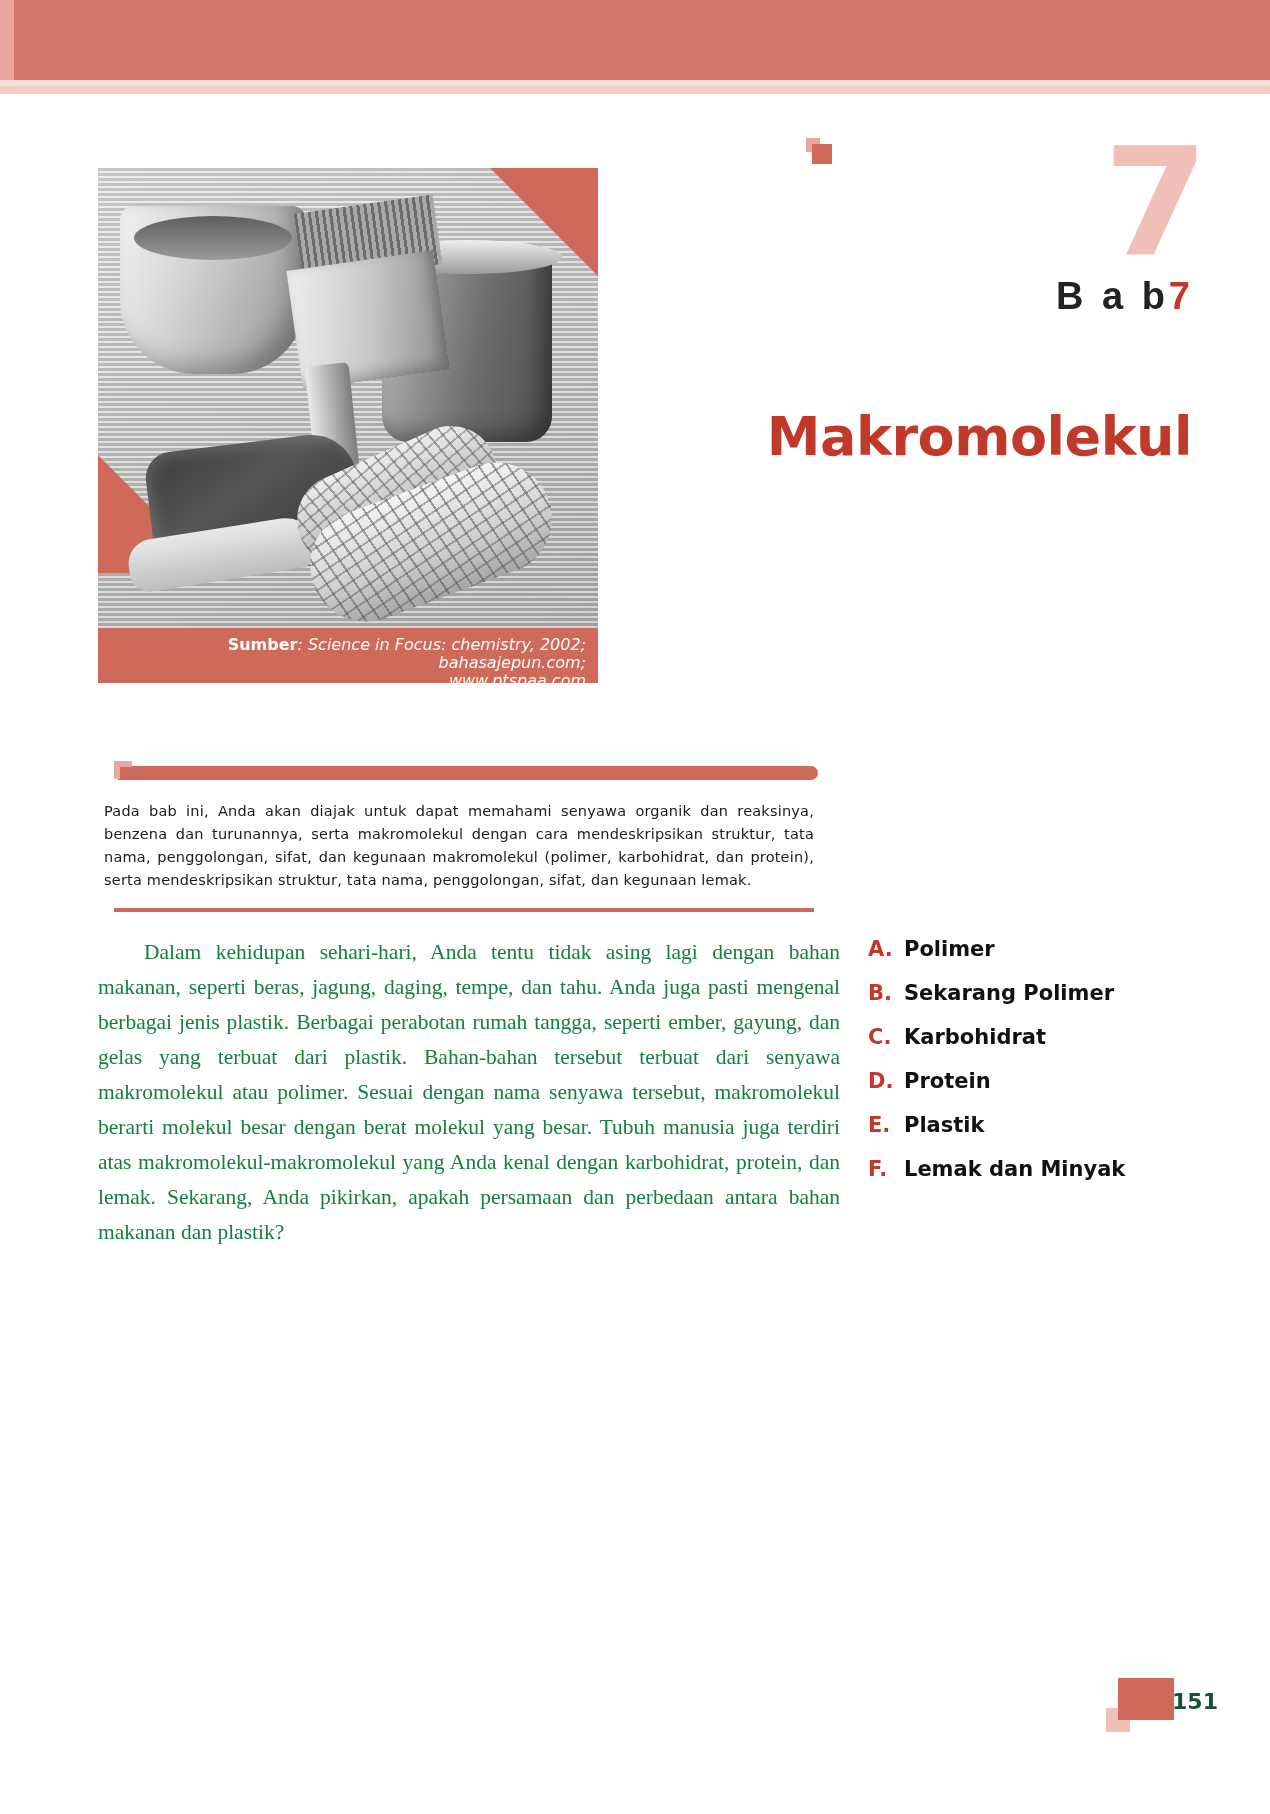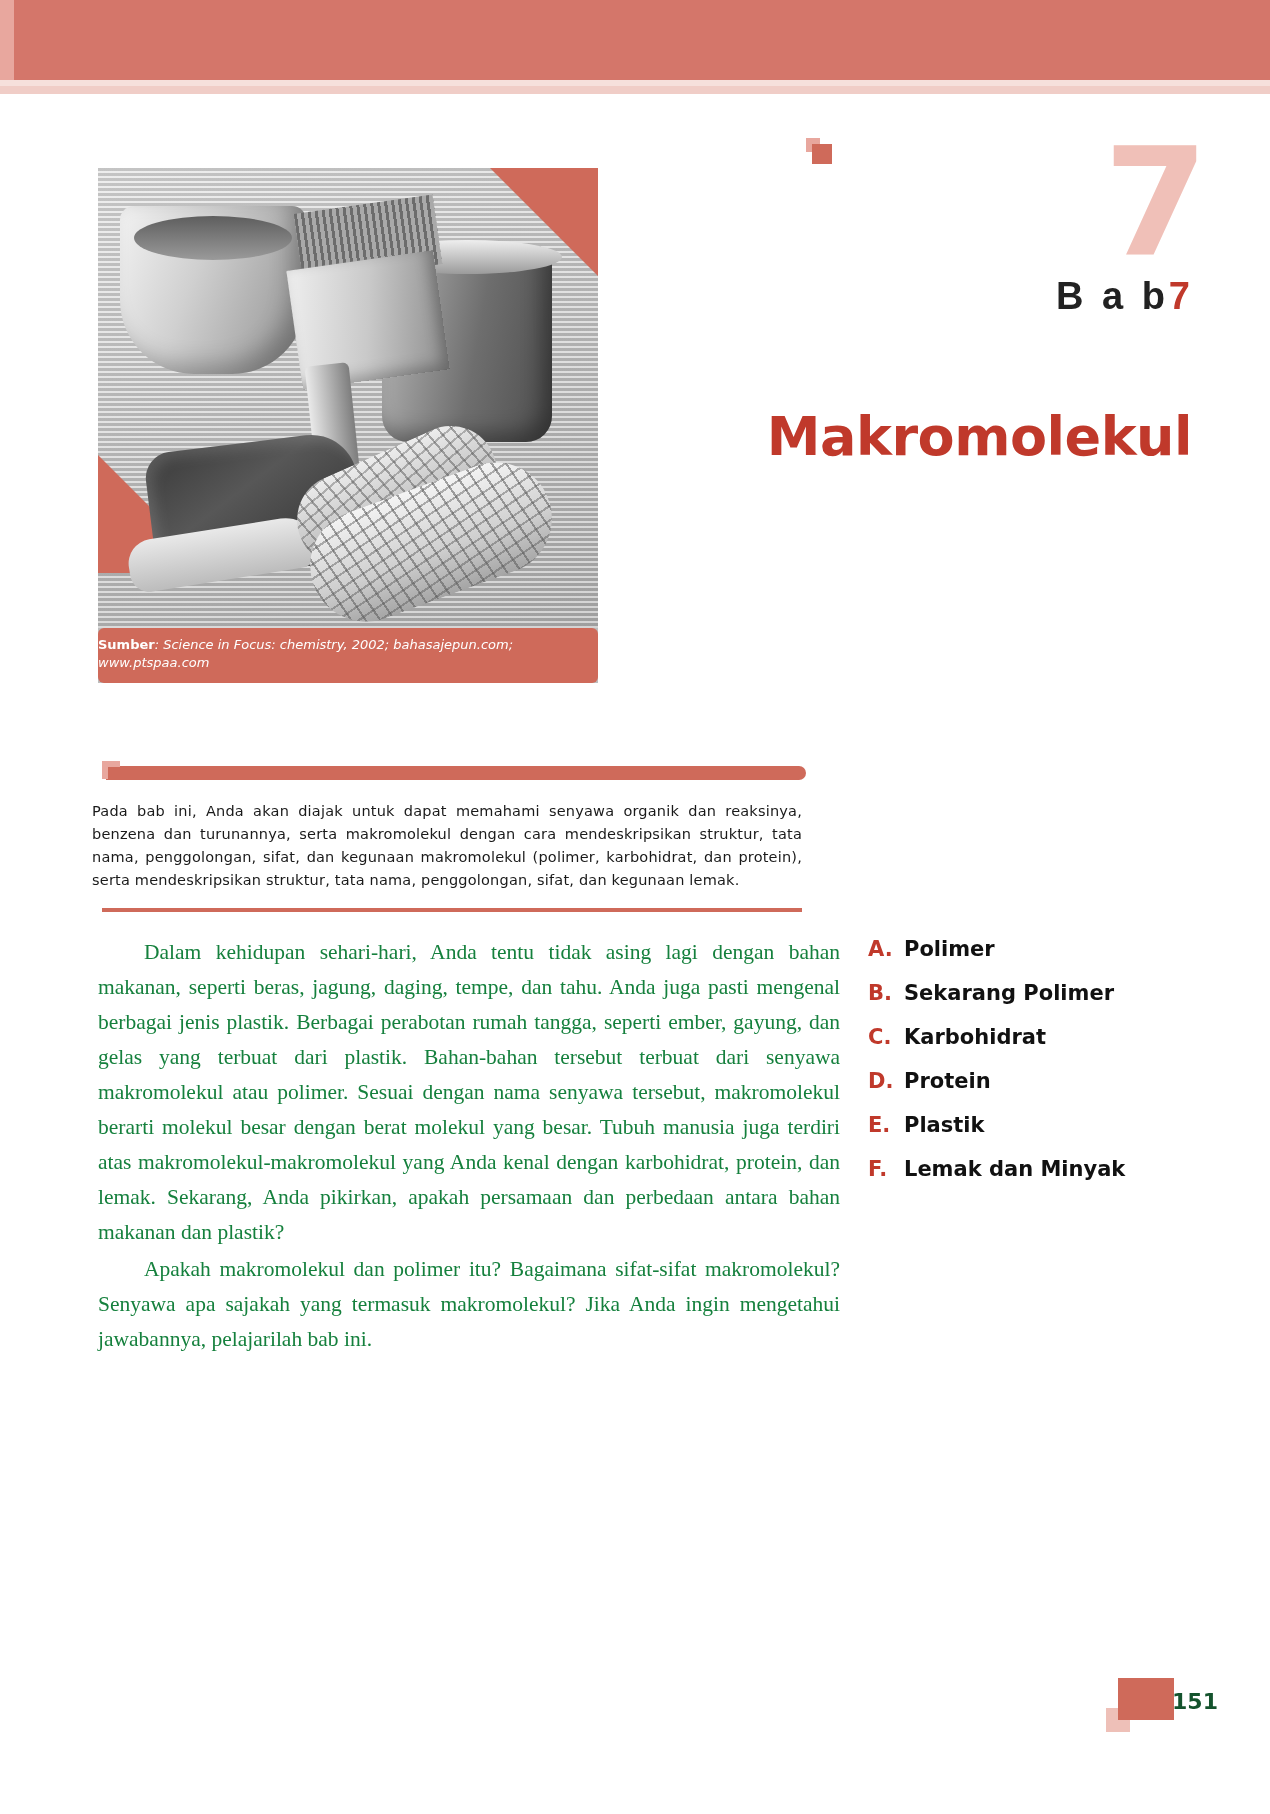--- a/index.html
+++ b/index.html
@@ -223,36 +223,35 @@
   }
   
   .cover-caption {
     position: absolute;
     left: 0; bottom: 0;
     width: 500px;
     height: 55px;
     background: #cf6a5a;
     color: #ffffff;
     font-family: "DejaVu Sans", sans-serif;
-    font-size: 13px;
+    font-size: 16px;
     font-style: italic;
-    text-align: left;
+    text-align: right;
     padding: 8px 12px 0 0;
     box-sizing: border-box;
     line-height: 18px;
-    border-radius: 6px;
   }
   .cover-caption b {
     font-style: normal;
   }
 
   
   .abstract-wrap {
     position: absolute;
-    left: 92px;
+    left: 104px;
     top: 760px;
     width: 740px;
   }
   .abstract-topbar {
     position: relative;
     width: 740px;
     height: 26px;
   }
   .abstract-topbar-line {
     position: absolute;
@@ -429,21 +428,20 @@
     <div class="abstract-mark2"></div>
   </div>
   <div class="abstract-text">Pada bab ini, Anda akan diajak untuk dapat memahami senyawa organik dan reaksinya, benzena dan turunannya, serta makromolekul dengan cara mendeskripsikan struktur, tata nama, penggolongan, sifat, dan kegunaan makromolekul (polimer, karbohidrat, dan protein), serta mendeskripsikan struktur, tata nama, penggolongan, sifat, dan kegunaan lemak.</div>
   <div class="abstract-botline"></div>
 </div>
 <div class="abstract-botsq2"></div>
 <div class="abstract-botsq"></div>
 
 <div class="body-col">
   <p>Dalam kehidupan sehari-hari, Anda tentu tidak asing lagi dengan bahan makanan, seperti beras, jagung, daging, tempe, dan tahu. Anda juga pasti mengenal  berbagai jenis plastik. Berbagai perabotan rumah tangga, seperti ember, gayung, dan gelas yang terbuat dari plastik. Bahan-bahan tersebut terbuat dari senyawa makromolekul atau polimer. Sesuai dengan nama senyawa tersebut, makromolekul berarti molekul besar dengan berat molekul yang besar. Tubuh manusia juga terdiri atas makromolekul-makromolekul yang Anda kenal dengan karbohidrat, protein, dan lemak. Sekarang, Anda pikirkan, apakah persamaan dan perbedaan antara bahan makanan dan plastik?</p>
-  <p>Apakah makromolekul dan polimer itu? Bagaimana sifat-sifat makromolekul? Senyawa apa sajakah yang termasuk makromolekul? Jika Anda ingin mengetahui jawabannya, pelajarilah bab ini.</p>
 </div>
 
 <div class="toc">
   <div class="toc-item">
     <div class="toc-letter">A.</div>
     <div class="toc-label">Polimer</div>
   </div>
   <div class="toc-item">
     <div class="toc-letter">B.</div>
     <div class="toc-label">Sekarang Polimer</div>

